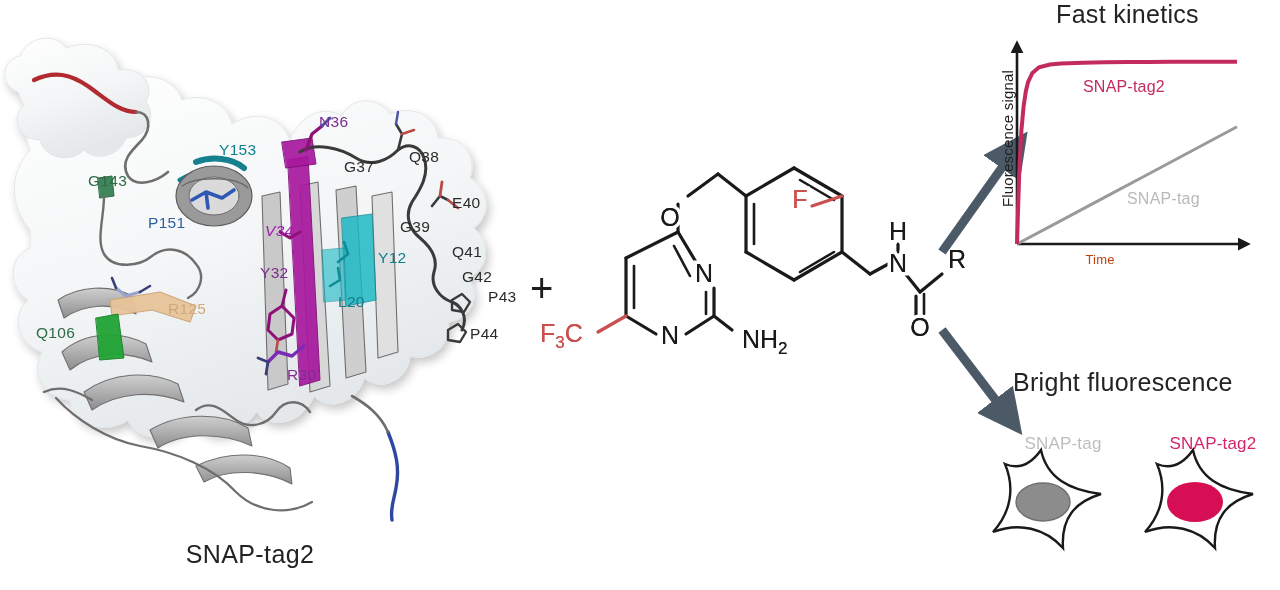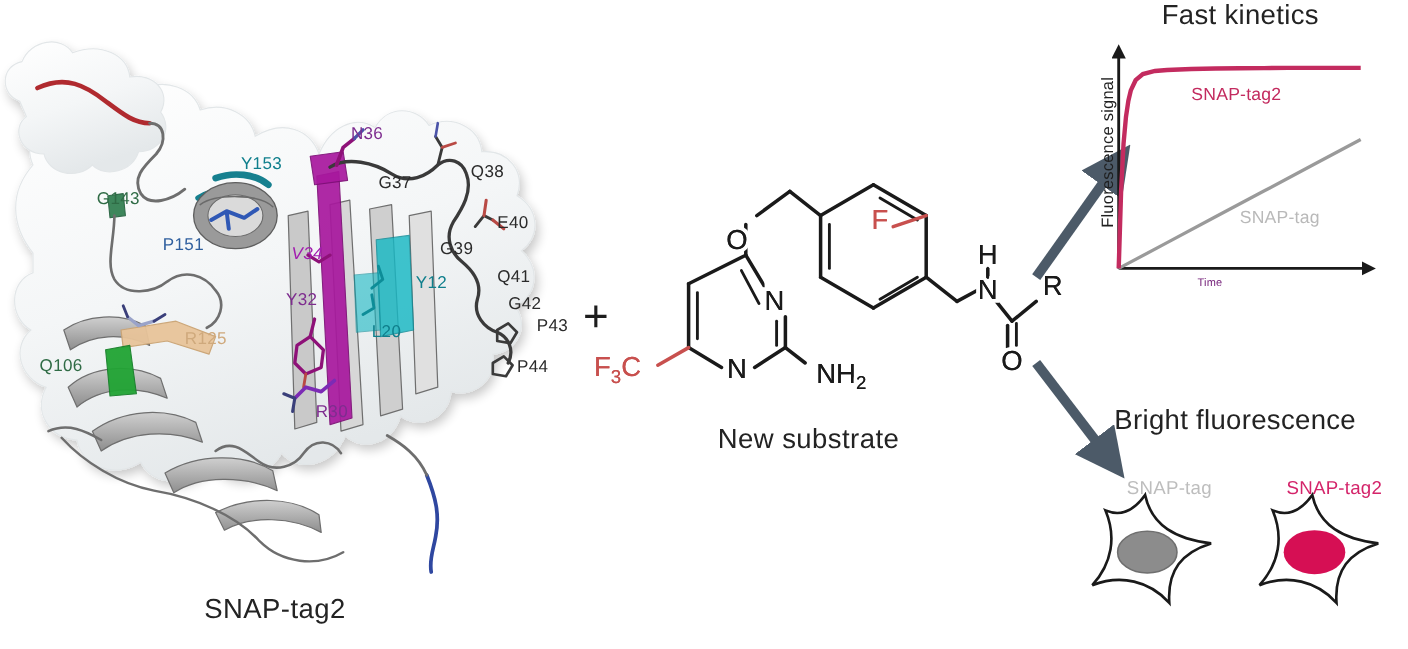--- a/index.html
+++ b/index.html
@@ -65,21 +65,21 @@
     position:absolute;left:0;top:0px;width:305px;text-align:center;
     font-size:25px;color:#232323;letter-spacing:.3px;
   }
   #ylabel{
     position:absolute;left:-48px;top:130px;width:160px;text-align:center;
     transform:rotate(-90deg);
     font-size:15px;color:#1f1f1f;letter-spacing:.2px;
   }
   #xlabel{
     position:absolute;left:25px;top:252px;width:200px;text-align:center;
-    font-size:10px;color:#701a75;letter-spacing:.2px;
+    font-size:13px;color:#c2410c;letter-spacing:.2px;
   }
   #series-label-2{
     position:absolute;left:108px;top:78px;
     font-size:16px;color:#c32b5f;letter-spacing:.2px;
   }
   #series-label-1{
     position:absolute;left:152px;top:190px;
     font-size:16px;color:#b9b9b9;letter-spacing:.2px;
   }
 
@@ -272,21 +272,21 @@
     </svg>
 
     <div id="residue-labels">
         <div class="res-label lb-teal" style="left: 207px; top: 141px; color: rgb(15, 127, 140); margin-left: 12px;">Y153</div>
         <div class="res-label lb-green" style="left: 88px; top: 172px; color: rgb(47, 107, 69);">G143</div>
         <div class="res-label lb-blue" style="left: 148px; top: 214px; color: rgb(47, 95, 158);">P151</div>
         <div class="res-label lb-tan" style="left: 168px; top: 300px; color: rgb(207, 169, 124);">R125</div>
         <div class="res-label lb-green" style="left: 36px; top: 324px; color: rgb(47, 107, 69);">Q106</div>
         <div class="res-label lb-purple" style="left: 319px; top: 113px; color: rgb(126, 45, 143);">N36</div>
         <div class="res-label lb-dark" style="left: 344px; top: 158px; color: rgb(43, 43, 43);">G37</div>
-        <div class="res-label lb-dark" style="left: 428px; top: 148px; color: rgb(43, 43, 43);">Q38</div>
+        <div class="res-label lb-dark" style="left: 409px; top: 148px; color: rgb(43, 43, 43);">Q38</div>
         <div class="res-label lb-dark" style="left: 400px; top: 218px; color: rgb(43, 43, 43);">G39</div>
         <div class="res-label lb-dark" style="left: 452px; top: 194px; color: rgb(43, 43, 43);">E40</div>
         <div class="res-label lb-dark" style="left: 452px; top: 243px; color: rgb(43, 43, 43);">Q41</div>
         <div class="res-label lb-dark" style="left: 462px; top: 268px; color: rgb(43, 43, 43);">G42</div>
         <div class="res-label lb-dark" style="left: 488px; top: 288px; color: rgb(43, 43, 43);">P43</div>
         <div class="res-label lb-dark" style="left: 470px; top: 325px; color: rgb(43, 43, 43);">P44</div>
         <div class="res-label lb-purple" style="left: 265px; top: 222px; color: #a21caf; font-style: italic;">V34</div>
         <div class="res-label lb-teal" style="left: 378px; top: 249px; color: rgb(15, 127, 140);">Y12</div>
         <div class="res-label lb-purple" style="left: 260px; top: 264px; color: rgb(126, 45, 143);">Y32</div>
         <div class="res-label lb-teal" style="left: 338px; top: 293px; color: rgb(15, 127, 140);">L20</div>
@@ -375,21 +375,20 @@
         <text class="atom" x="398" y="272" text-anchor="middle">N</text>
 
         <text class="atom" x="420" y="336" text-anchor="middle" stroke="#ffffff" stroke-width="7" paint-order="stroke">O</text>
         <text class="atom" x="420" y="336" text-anchor="middle">O</text>
 
         <text class="atom" x="448" y="268" stroke="#ffffff" stroke-width="7" paint-order="stroke">R</text>
         <text class="atom" x="448" y="268">R</text>
       </g>
     </svg>
 
-    <div id="chem-caption" class="nosel">New substrate</div>
   </div>
 
   <svg id="arrows-svg" width="1280" height="590" viewBox="0 0 1280 590">
     <defs>
       <marker id="arrowHead" markerWidth="5" markerHeight="5" refX="2.2" refY="2.5" orient="auto">
         <path d="M 0 0 L 5 2.5 L 0 5 z" fill="#4c5a68"></path>
       </marker>
     </defs>
     <line x1="942" y1="252" x2="1013" y2="152" stroke="#4c5a68" stroke-width="9" marker-end="url(#arrowHead)"></line>
     <line x1="942" y1="330" x2="1007" y2="415" stroke="#4c5a68" stroke-width="9" marker-end="url(#arrowHead)"></line>

